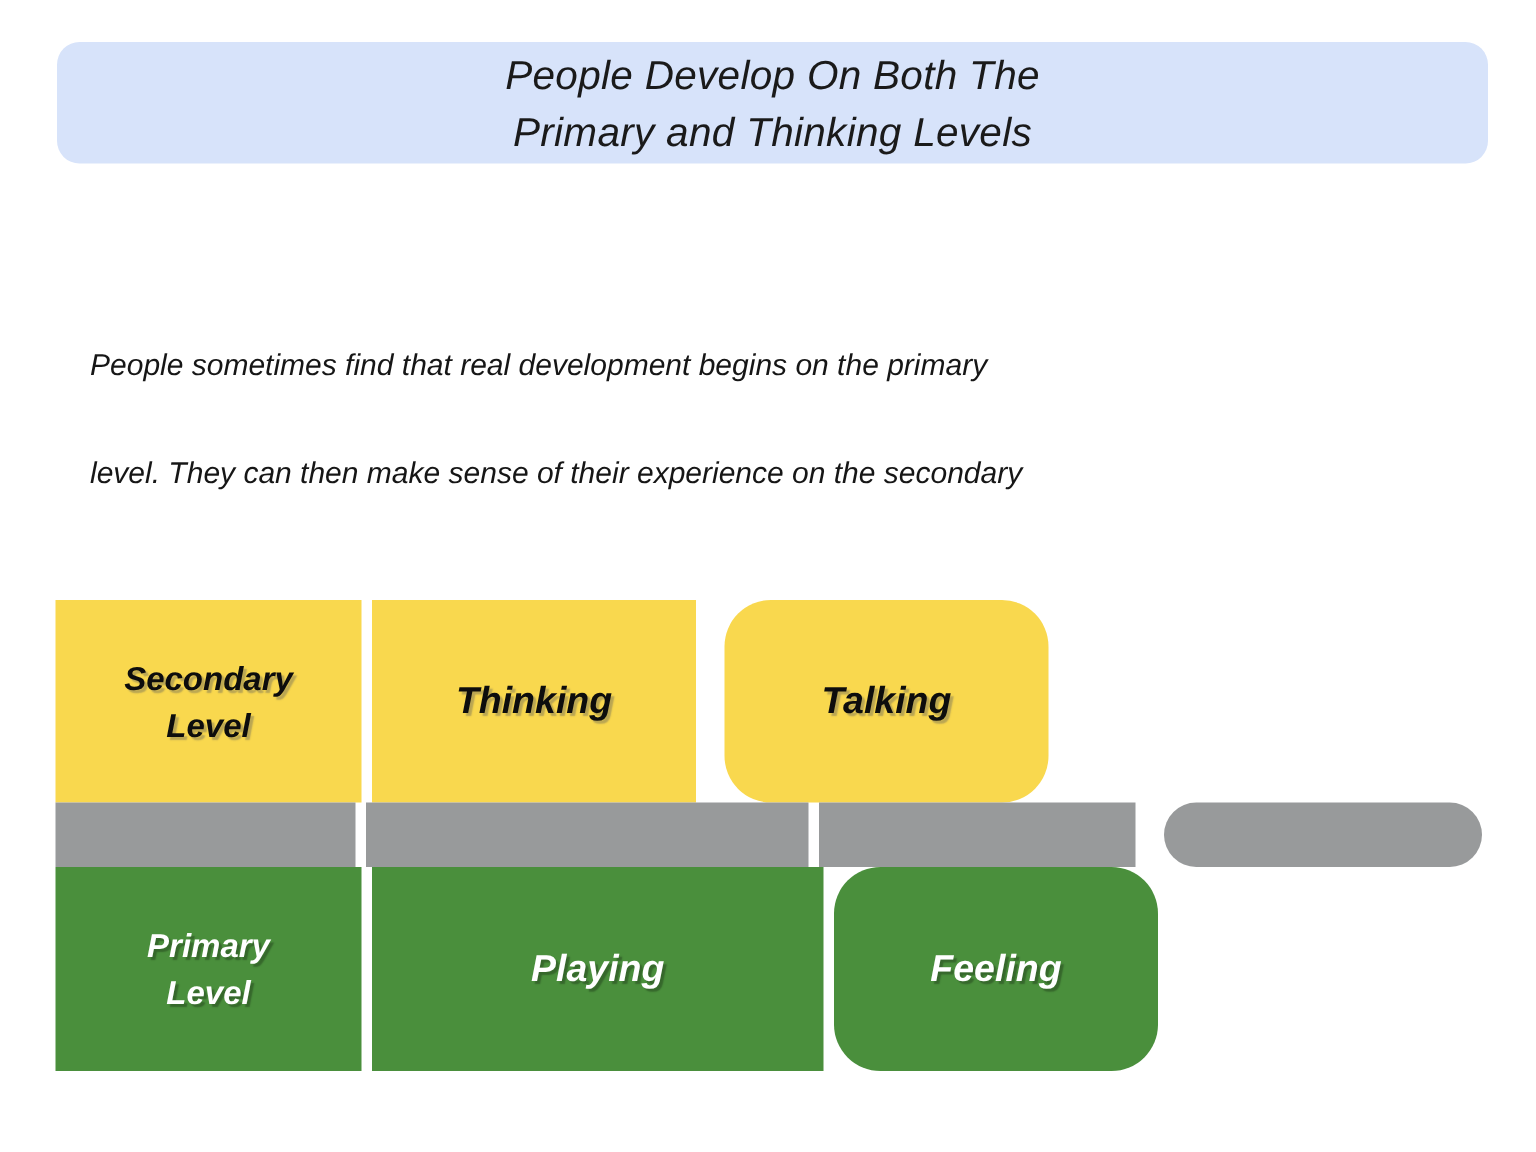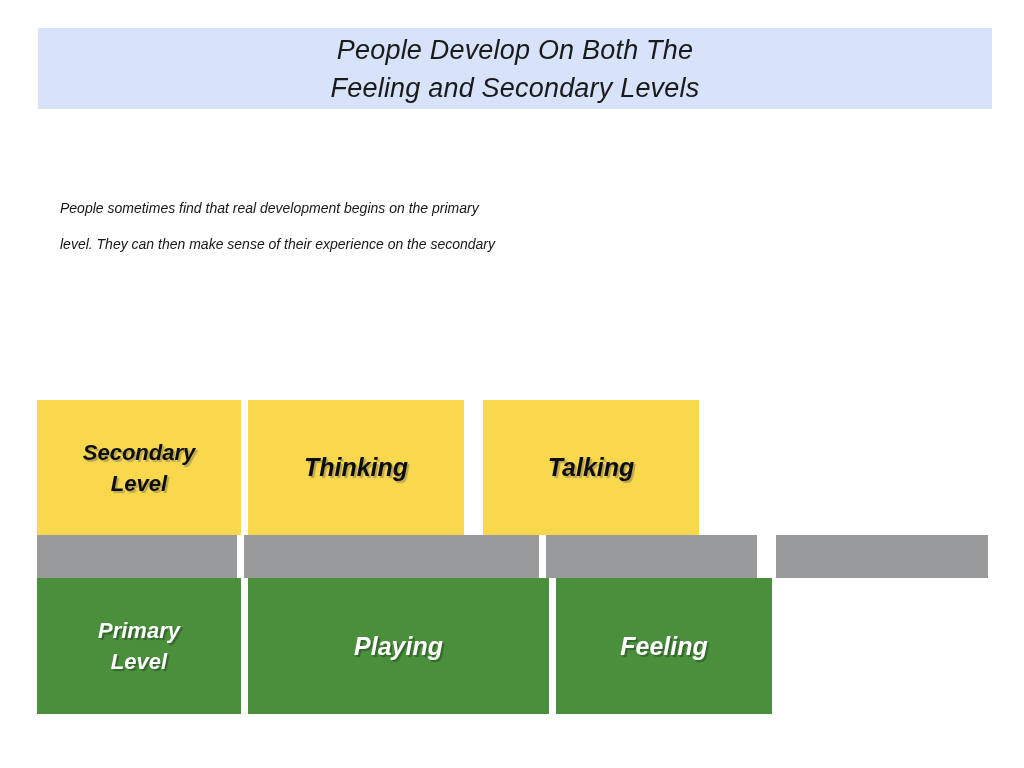--- a/index.html
+++ b/index.html
@@ -21,20 +21,21 @@
     left: 38px;
     top: 28px;
     width: 954px;
     height: 81px;
     background: #d7e3fa;
     display: flex;
     flex-direction: column;
     align-items: center;
     justify-content: center;
     box-sizing: border-box;
+    border-radius: 15px;
   }
   .title-line {
     font-family: "Liberation Sans", sans-serif;
     font-style: italic;
     font-weight: normal;
     font-size: 27px;
     line-height: 38px;
     color: #1a1a1a;
     letter-spacing: 0.2px;
     white-space: nowrap;
@@ -43,24 +44,25 @@
   
   .body-copy {
     position: absolute;
     left: 60px;
     top: 190px;
     width: 930px;
   }
   .body-line {
     font-family: "Liberation Sans", sans-serif;
     font-style: italic;
-    font-size: 14px;
+    font-size: 20px;
     line-height: 36px;
     color: #161616;
     white-space: nowrap;
+    margin-top: 36px;
   }
 
   
   .matrix {
     position: absolute;
     left: 37px;
     top: 400px;
     width: 951px;
     height: 314px;
   }
@@ -80,21 +82,21 @@
     display: flex;
     align-items: center;
     justify-content: center;
     text-align: center;
     position: relative;
   }
   
   .col-0 { width: 204px; margin-right: 7px; }
   .col-1 { width: 301px; margin-right: 7px; }
   .col-2 { width: 216px; margin-right: 19px; }
-  .col-3 { width: 216px; }
+  .col-3 { width: 216px; border-radius: 31px; }
 
   .cell-yellow { background: #f9d84e; }
   .cell-gray   { background: #989a9b; }
   .cell-green  { background: #4a8f3c; }
 
   .cell-label {
     font-family: "Liberation Sans", sans-serif;
     font-style: italic;
     font-weight: bold;
     font-size: 25px;
@@ -109,21 +111,21 @@
     color: #ffffff;
     text-shadow: 2px 2px 1px rgba(0, 0, 0, 0.28);
   }
   .label-head { font-size: 22px; }
 </style>
 </head>
 <body>
 
 <div class="title-banner">
   <div class="title-line">People Develop On Both The</div>
-  <div class="title-line">Feeling and Secondary Levels</div>
+  <div class="title-line">Primary and Thinking Levels</div>
 </div>
 
 <div class="body-copy">
   <div class="body-line">People sometimes find that real development begins on the primary</div>
   <div class="body-line">level. They can then make sense of their experience on the secondary</div>
 </div>
 
 <div class="matrix">
 
   <div class="matrix-row row-secondary">

